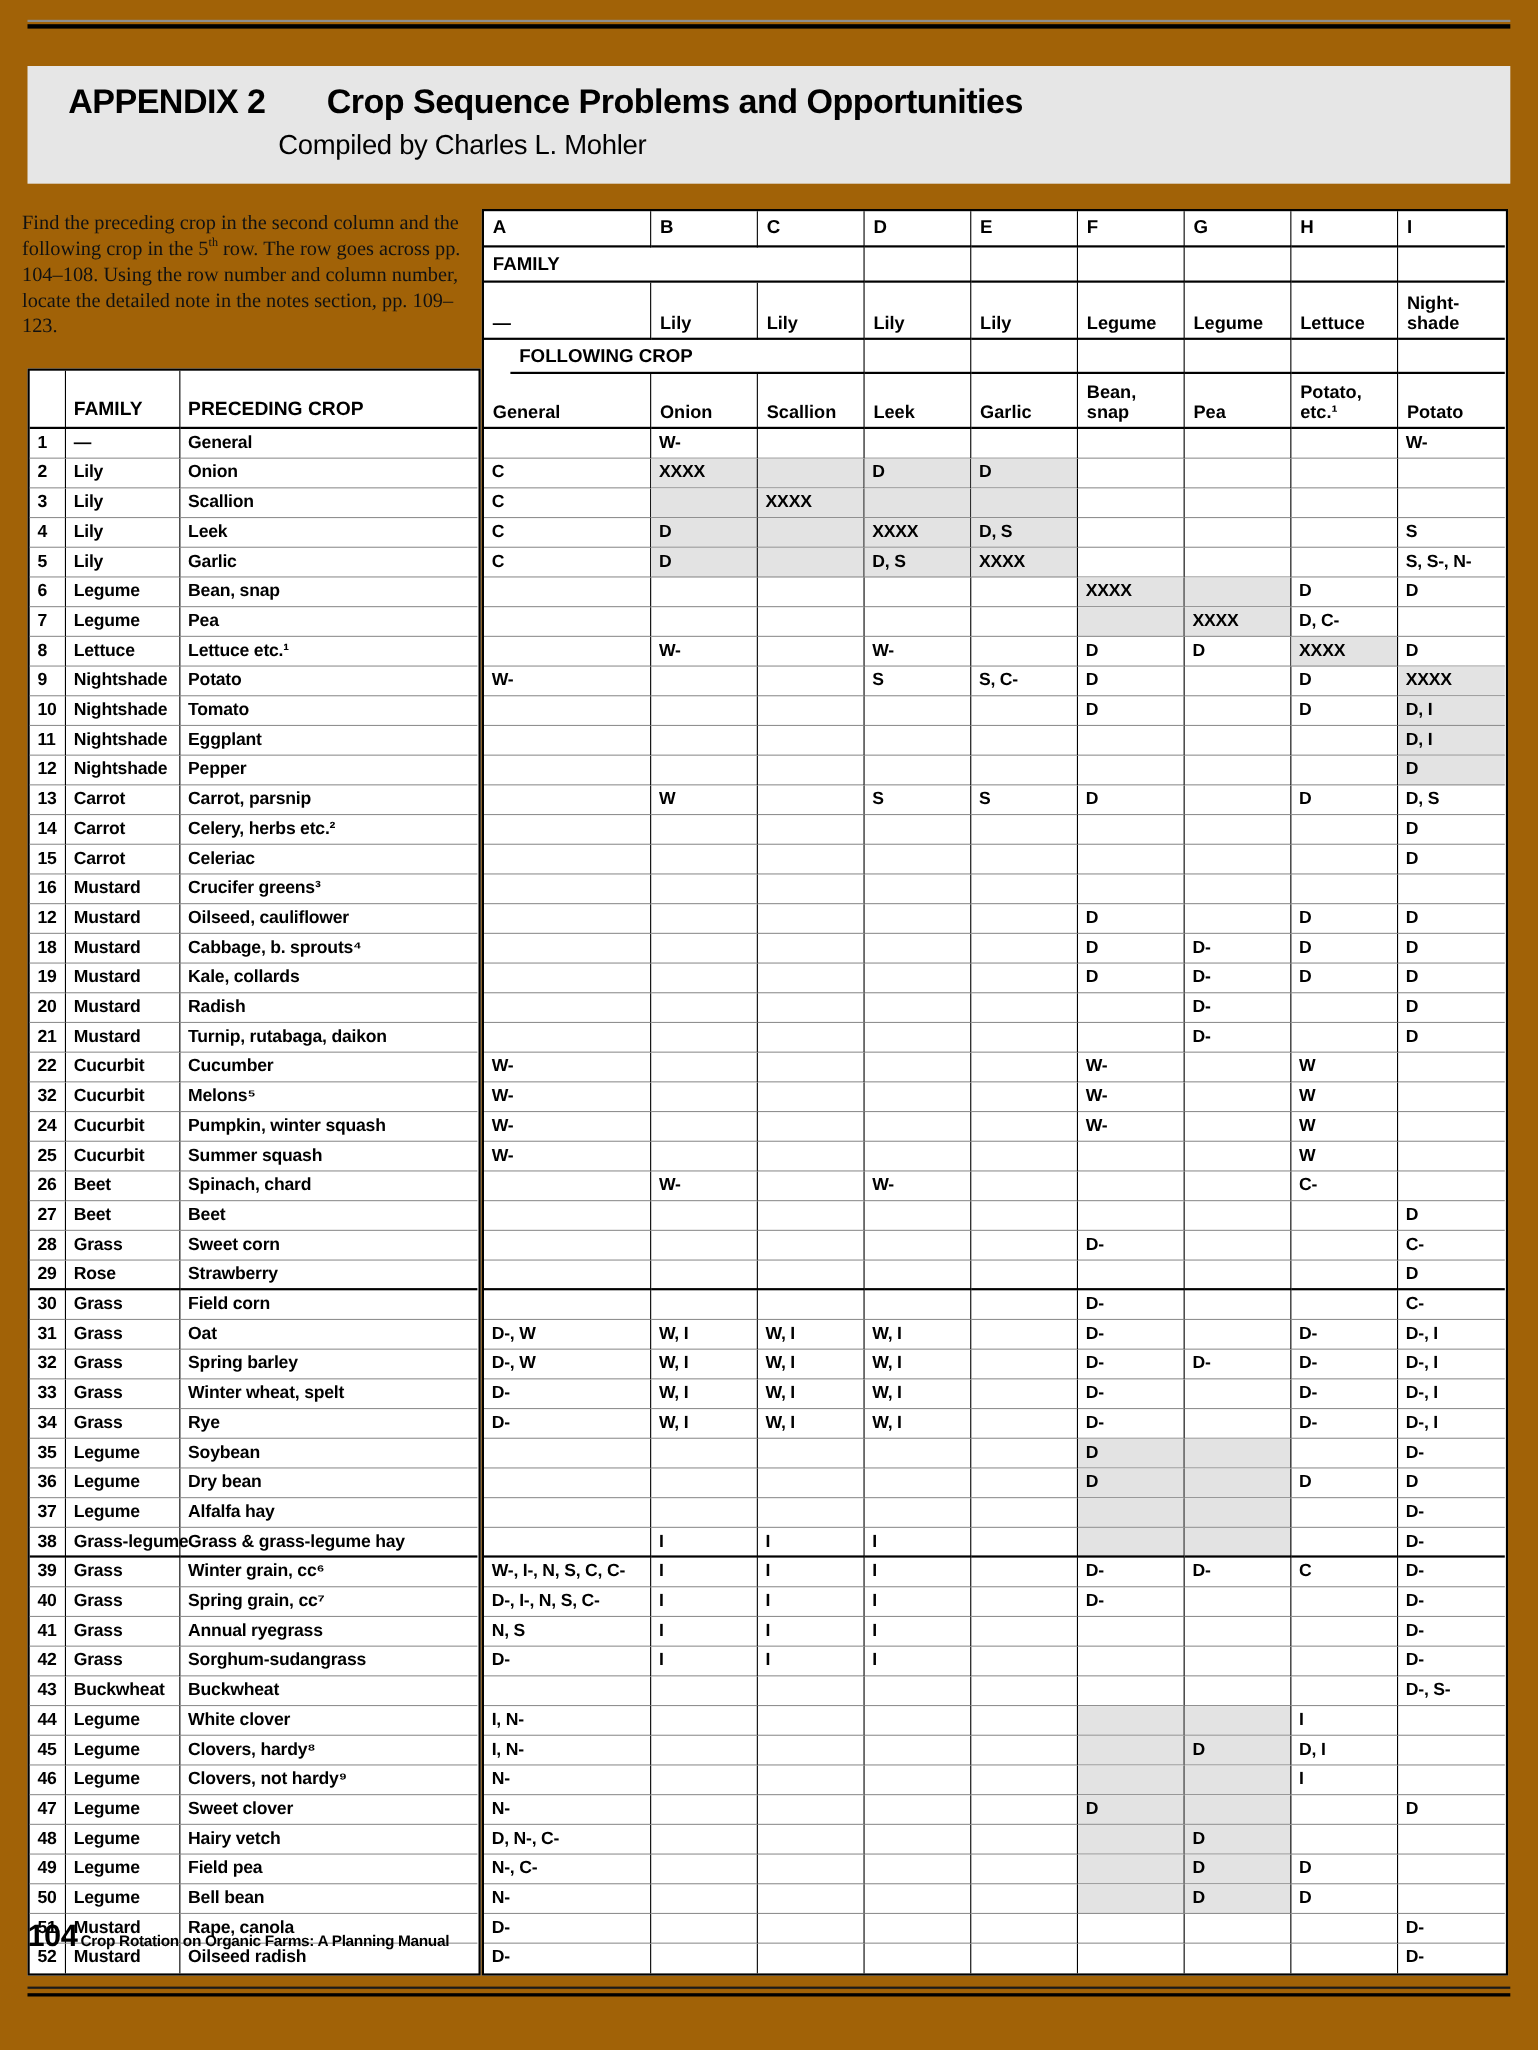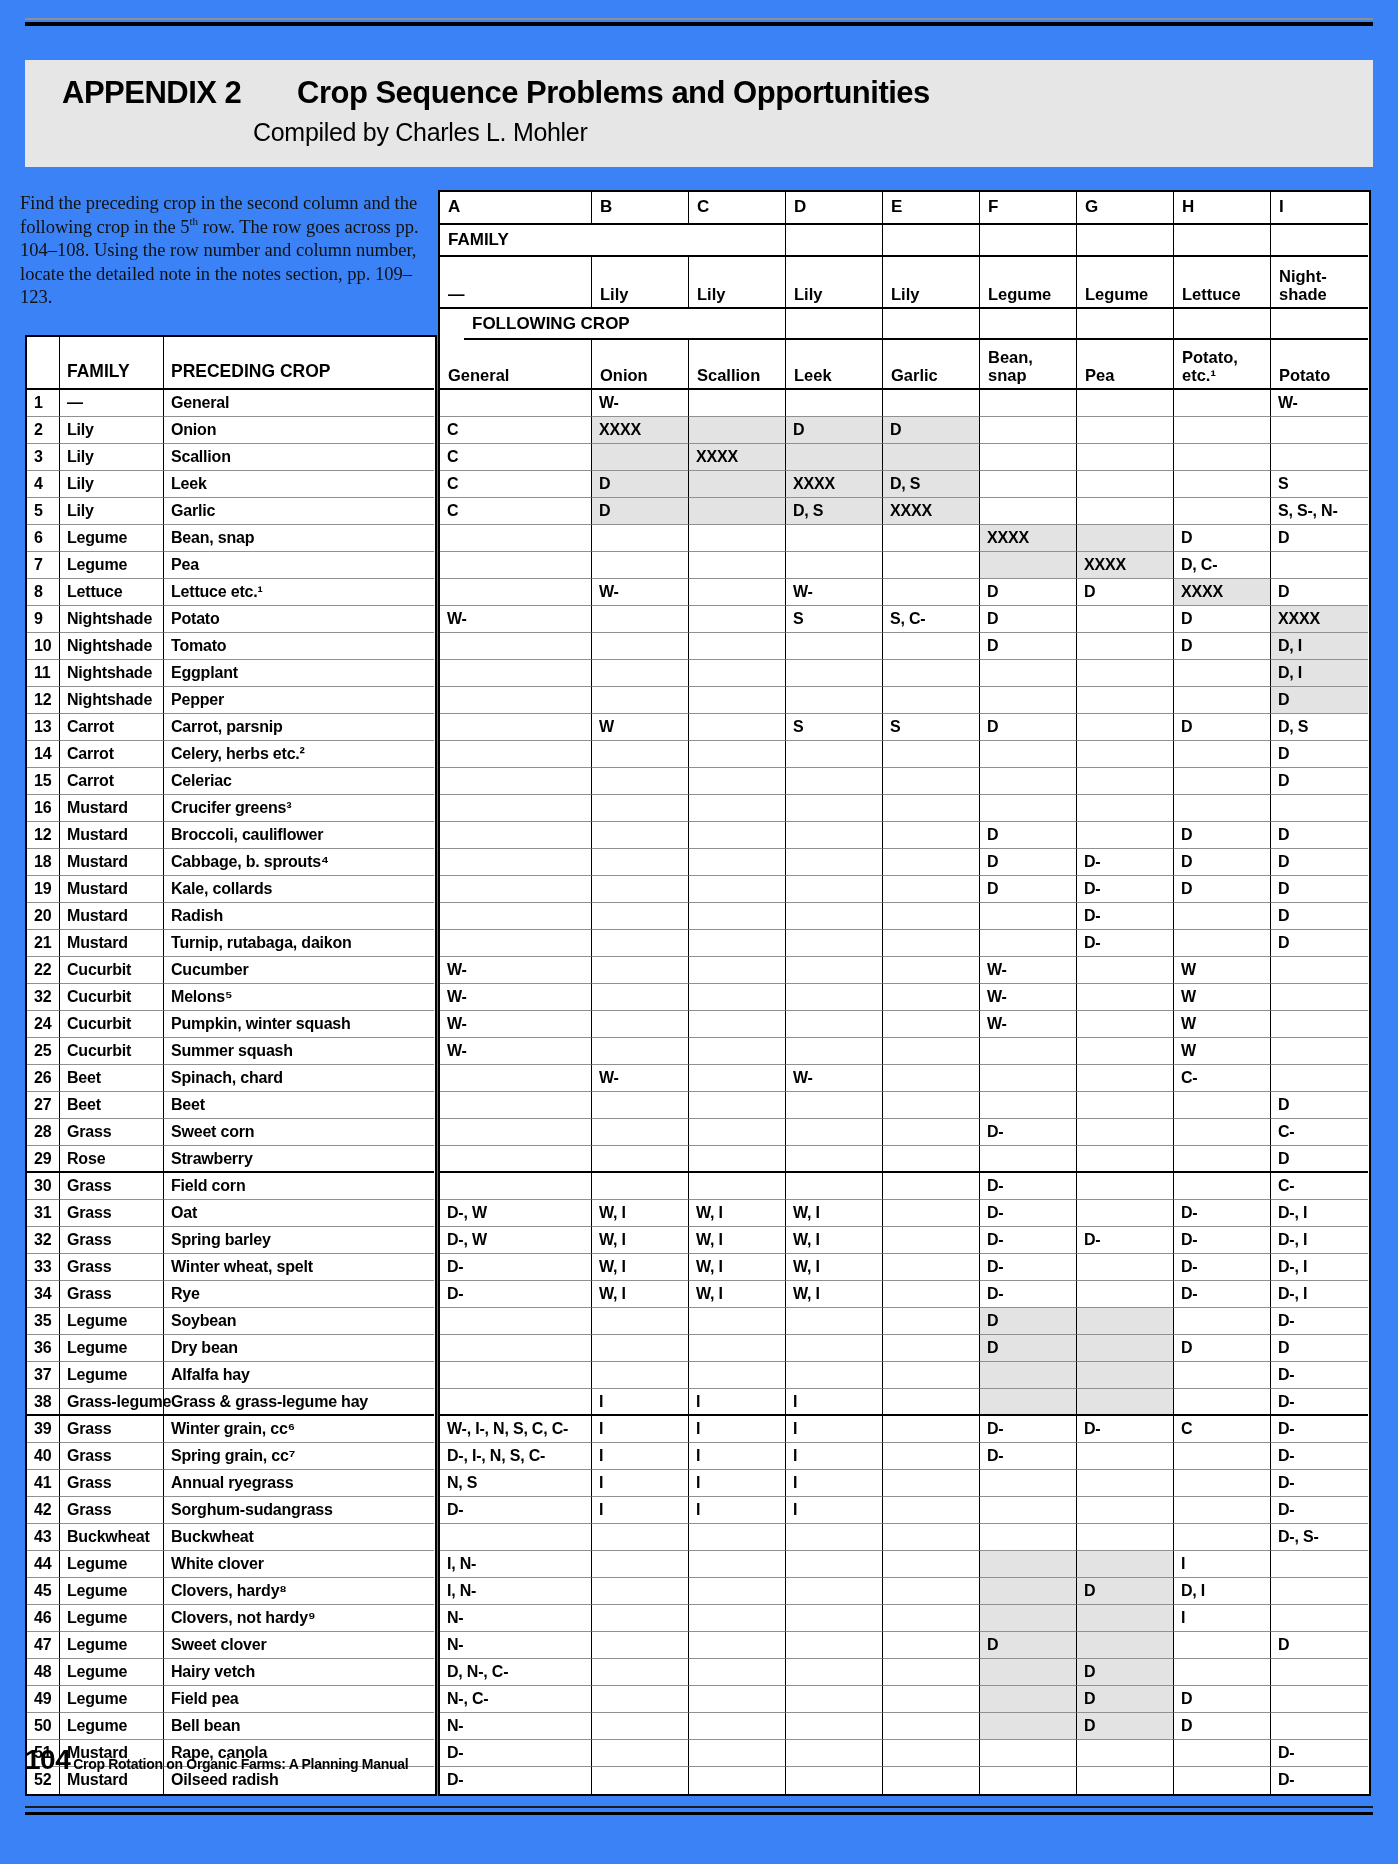--- a/index.html
+++ b/index.html
@@ -1,18 +1,18 @@
 <!DOCTYPE html>
 <html><head>
 <meta charset="utf-8">
 <style>
   * { margin:0; padding:0; box-sizing:border-box; }
   html,body { background:#fff; }
   .page {
-    position:relative; width:1398px; height:1864px; background:#3b82f6;
+    position:relative; width:1398px; height:1864px; background:#a16207;
     font-family:"Liberation Sans","DejaVu Sans",sans-serif; color:#000; overflow:hidden;
   }
   
   .top-rule { position:absolute; left:25px; top:18px; width:1348px; height:8px;
     border-top:2px solid #8f8f8f; border-bottom:4px solid #000; }
   
   .title-band { position:absolute; left:25px; top:60px; width:1348px; height:107px; }
   .band-appendix { position:absolute; left:37px; top:15px; font-size:31px; font-weight:800; letter-spacing:-0.5px; }
   .band-title { position:absolute; left:228px; top:15px; font-size:31px; font-weight:800; letter-spacing:-0.5px;margin-left:44px; }
   .band-sub { position:absolute; left:228px; top:58px; font-size:25px; font-weight:400; letter-spacing:-0.3px; }
@@ -116,21 +116,21 @@
       <div class="cell">Carrot</div>
       <div class="cell lastcol">Celery, herbs etc.²</div>
       <div class="cell">15</div>
       <div class="cell">Carrot</div>
       <div class="cell lastcol">Celeriac</div>
       <div class="cell">16</div>
       <div class="cell">Mustard</div>
       <div class="cell lastcol">Crucifer greens³</div>
       <div class="cell">12</div>
       <div class="cell">Mustard</div>
-      <div class="cell lastcol">Broccoli, cauliflower</div>
+      <div class="cell lastcol">Oilseed, cauliflower</div>
       <div class="cell">18</div>
       <div class="cell">Mustard</div>
       <div class="cell lastcol">Cabbage, b. sprouts⁴</div>
       <div class="cell">19</div>
       <div class="cell">Mustard</div>
       <div class="cell lastcol">Kale, collards</div>
       <div class="cell">20</div>
       <div class="cell">Mustard</div>
       <div class="cell lastcol">Radish</div>
       <div class="cell">21</div>

